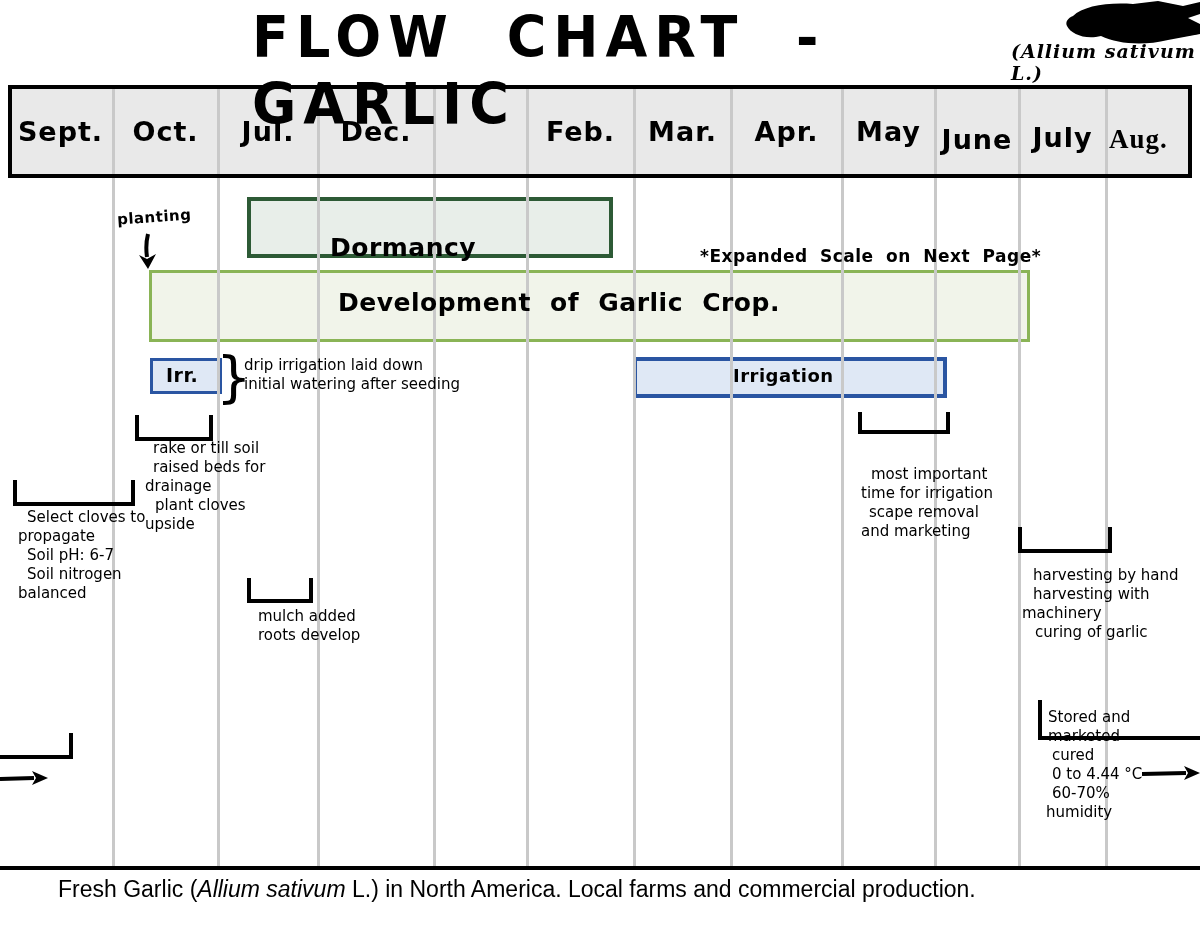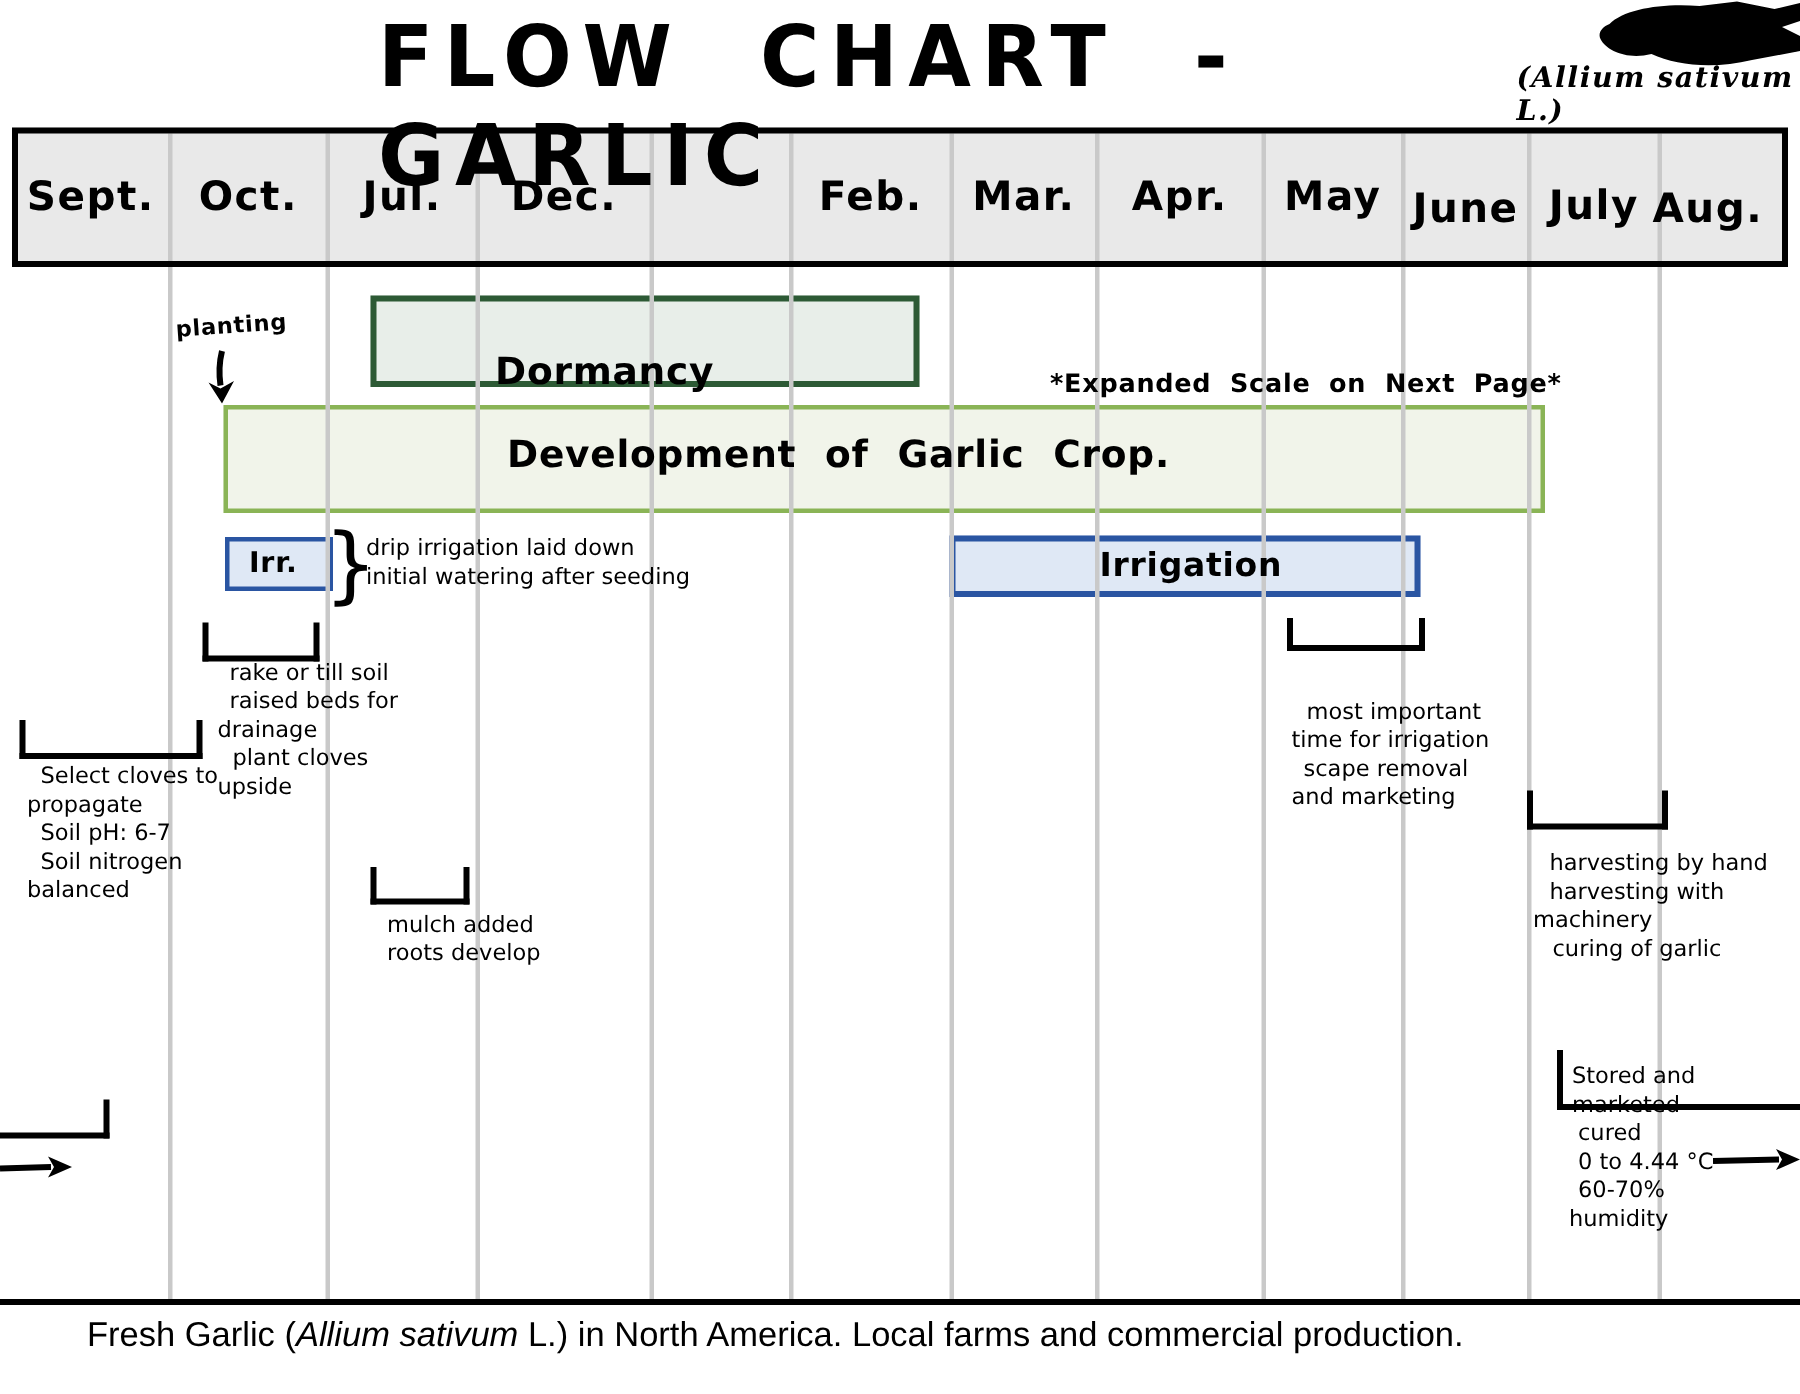--- a/index.html
+++ b/index.html
@@ -77,34 +77,34 @@
   <div class="abs gl" style="left:1105px;"></div>
 
   <div class="abs bar dormancy"></div>
   <div class="abs bar development"></div>
   <div class="abs bar irr-small"></div>
   <div class="abs bar irrigation"></div>
 
   <div class="abs bar-label hand" style="left:330px;top:212px;font-size:25px;margin-top:21px;">Dormancy</div>
   <div class="abs bar-label hand" style="left:338px;top:288px;font-size:25px;word-spacing:10px;">Development of Garlic Crop.</div>
   <div class="abs bar-label hand" style="left:166px;top:364px;font-size:19px;">Irr.</div>
-  <div class="abs bar-label hand" style="left:733px;top:365px;font-size:22px;">Irrigation</div>
+  <div class="abs bar-label hand" style="left:733px;top:365px;font-size:18px;">Irrigation</div>
 
   <div class="abs header-border"></div>
   <div class="abs month-cell" style="left:113px;width:105px;">Oct.</div>
   <div class="abs month-cell" style="left:8px;width:105px;">Sept.</div>
   <div class="abs month-cell" style="left:218px;width:100px;">Jul.</div>
   <div class="abs month-cell" style="left:318px;width:116px;">Dec.</div>
   <div class="abs month-cell" style="left:527px;width:107px;">Feb.</div>
   <div class="abs month-cell" style="left:634px;width:97px;">Mar.</div>
   <div class="abs month-cell" style="left:842px;width:93px;">May</div>
   <div class="abs month-cell" style="left:731px;width:111px;">Apr.</div>
   <div class="abs month-cell" style="left:935px;width:84px;padding-top:8px;">June</div>
   <div class="abs month-cell" style="left:1019px;width:87px;padding-top:6px;">July</div>
-  <div class="abs month-cell" style="left:1106px;width:65px;padding-top:8px;">Aug.</div>
+  <div class="abs month-cell" style="left:1106px;width:65px;padding-top:8px;font-family:Liberation Serif, serif;">Aug.</div>
 
   <div class="abs hand" style="left:117px;top:208px;font-size:15px;transform:rotate(-4deg);z-index:3;">planting</div>
   <div class="abs" style="left:133px;top:232px;z-index:3;">
     <svg width="30" height="38" viewBox="0 0 30 38">
       <path d="M15 2 C13 10 13 18 14 25" stroke="#000" stroke-width="4" fill="none"></path>
       <path d="M15 37 L6 23 L14 27 L23 22 Z" fill="#000"></path>
     </svg>
   </div>
 
   <div class="abs hand" style="left:700px;top:246px;font-size:17px;z-index:3;word-spacing:6px;">*Expanded Scale on Next Page*</div>

